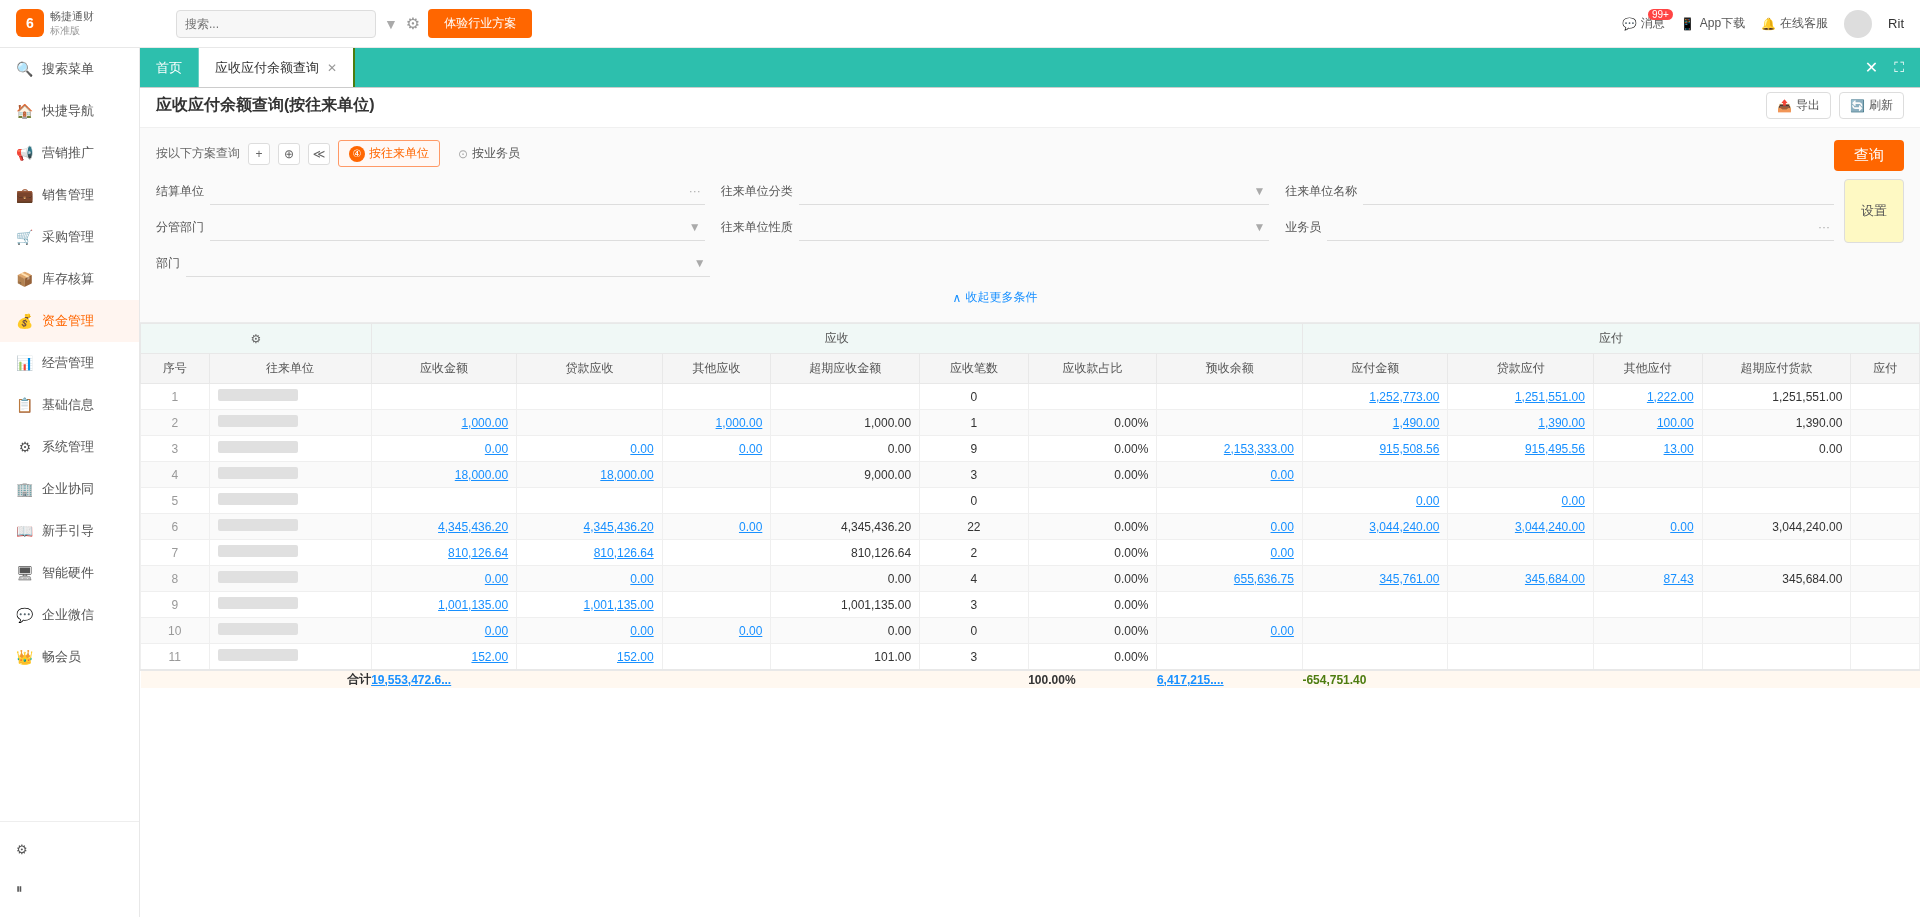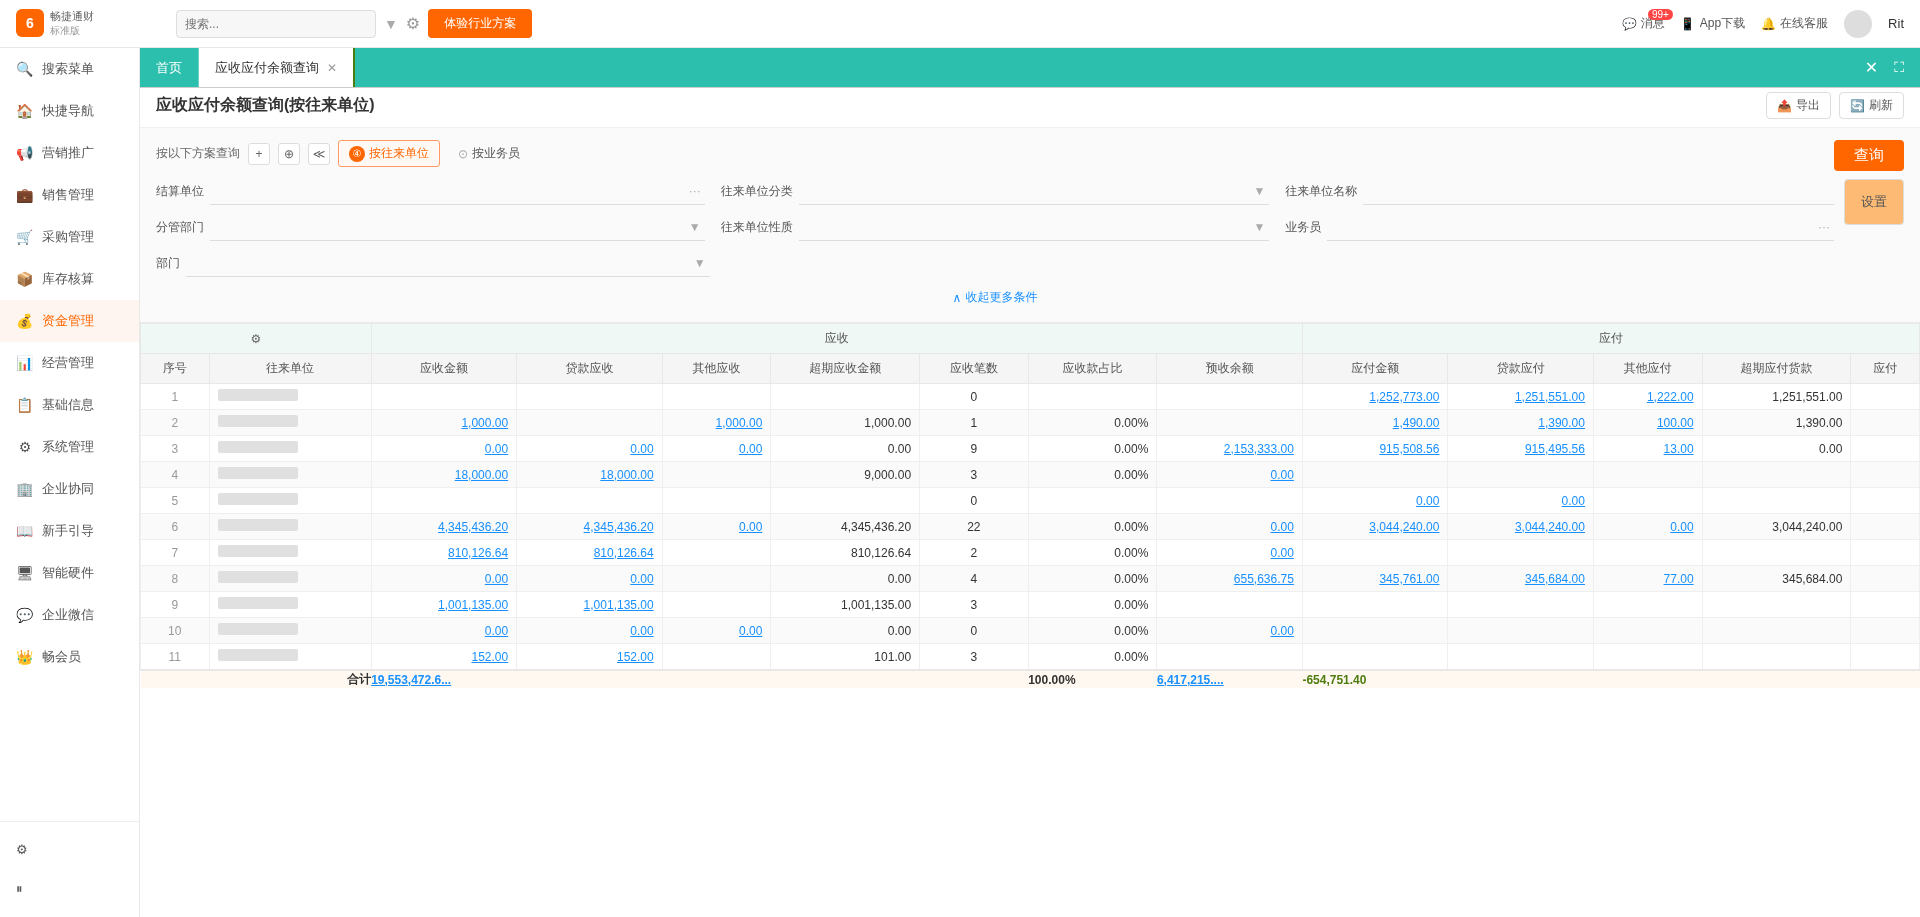--- a/index.html
+++ b/index.html
@@ -282,25 +282,25 @@
       background: #ff6600;
       color: #fff;
       border: none;
       border-radius: 4px;
       padding: 6px 20px;
       font-size: 15px;
       cursor: pointer;
       margin-bottom: 4px;
     }
     .setting-btn {
-      background: #fdba74;
+      background: #fef9c3;
       color: #555;
       border: 1px solid #ddd;
       border-radius: 4px;
-      padding: 13px 16px;
+      padding: 22px 16px;
       font-size: 13px;
       cursor: pointer;
     }
     .filter-buttons {
       display: flex;
       flex-direction: column;
       gap: 4px;
       align-items: flex-end;
       justify-content: center;
     }
@@ -746,21 +746,21 @@
     <td><span style="display:inline-block;width:80px;height:12px;background:#e0e0e0;border-radius:2px;"></span></td>
     <td><span class="num-link">0.00</span></td>
     <td><span class="num-link">0.00</span></td>
     <td></td>
     <td>0.00</td>
     <td style="text-align:center;">4</td>
     <td>0.00%</td>
     <td><span class="num-link">655,636.75</span></td>
     <td><span class="num-link">345,761.00</span></td>
     <td><span class="num-link">345,684.00</span></td>
-    <td><span class="num-link">77.00</span></td>
+    <td><span class="num-link">87.43</span></td>
     <td>345,684.00</td>
     <td></td>
   </tr>
               <tr>
     <td>9</td>
     <td><span style="display:inline-block;width:80px;height:12px;background:#e0e0e0;border-radius:2px;"></span></td>
     <td><span class="num-link">1,001,135.00</span></td>
     <td><span class="num-link">1,001,135.00</span></td>
     <td></td>
     <td>1,001,135.00</td>

